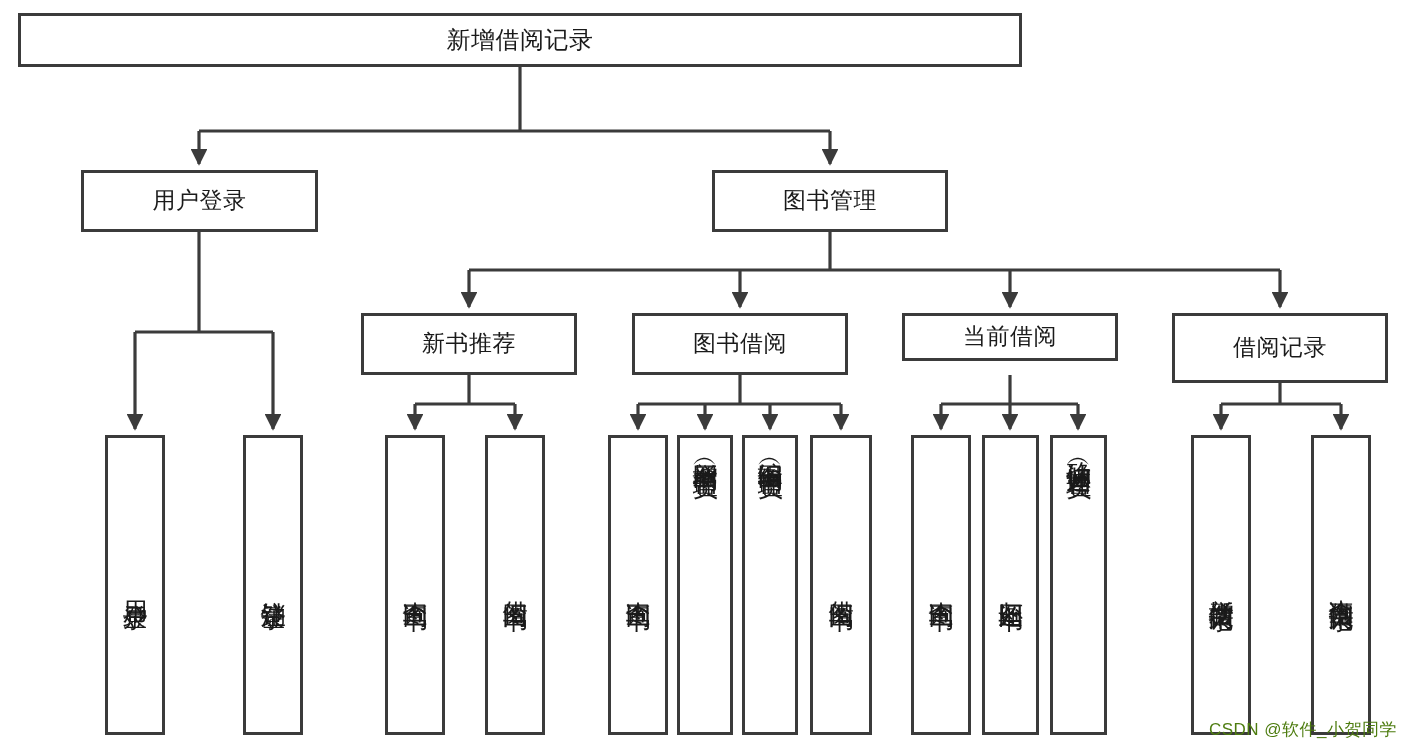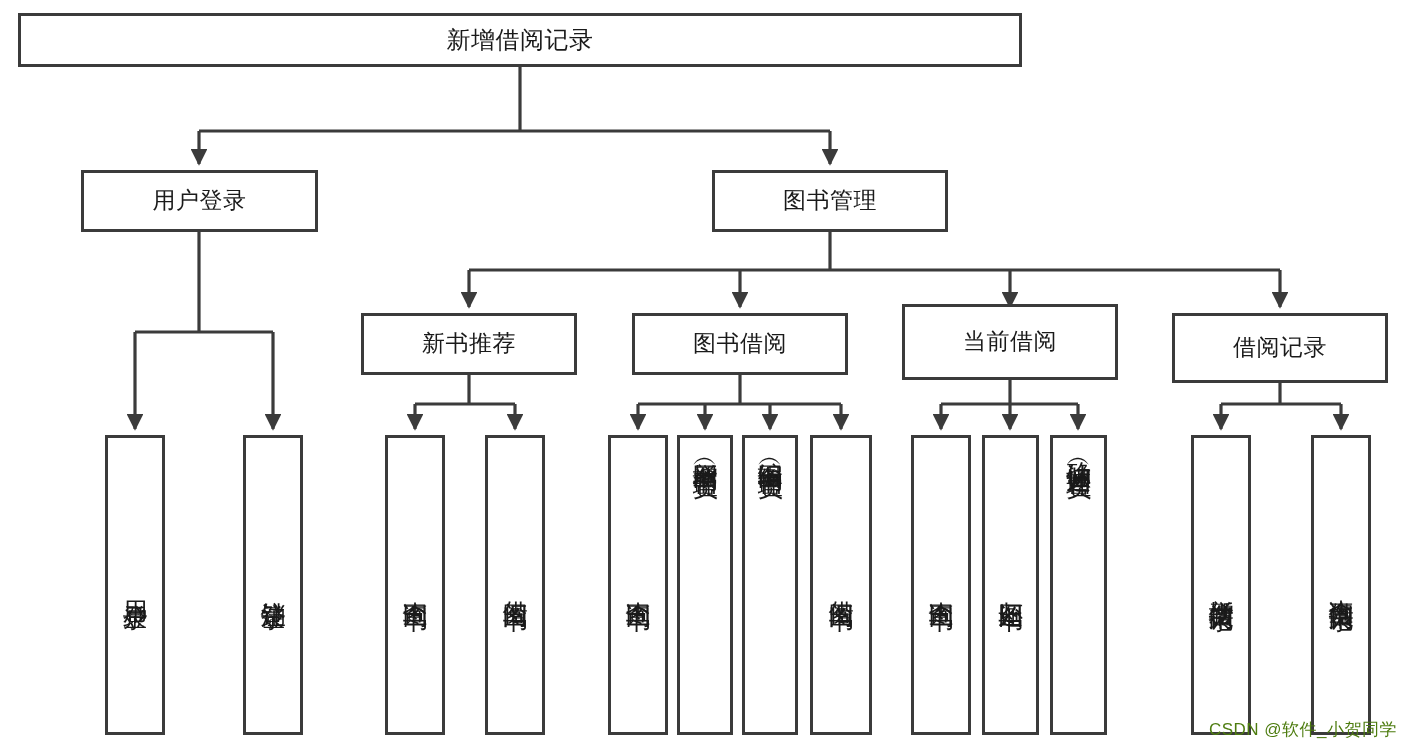--- a/index.html
+++ b/index.html
@@ -142,21 +142,21 @@
   <div class="node node-h" style="left:712px; top:170px; width:236px; height:62px;">
     <span class="node-label">图书管理</span>
   </div>
 
   <div class="node node-h" style="left:632px; top:313px; width:216px; height:62px;">
     <span class="node-label">图书借阅</span>
   </div>
   <div class="node node-h" style="left:361px; top:313px; width:216px; height:62px;">
     <span class="node-label">新书推荐</span>
   </div>
-  <div class="node node-h" style="left:902px; top:304px; width:216px; height:76px;">
+  <div class="node node-h" style="left:902px; top:313px; width:216px; height:48px;">
     <span class="node-label">当前借阅</span>
   </div>
   <div class="node node-h" style="left:1172px; top:313px; width:216px; height:70px;">
     <span class="node-label">借阅记录</span>
   </div>
 
   <div class="node node-v align-mid" style="left:105px; top:435px; width:60px; height:300px;">
     <span class="node-label">用户登录</span>
   </div>
   <div class="node node-v align-mid" style="left:243px; top:435px; width:60px; height:300px;">

